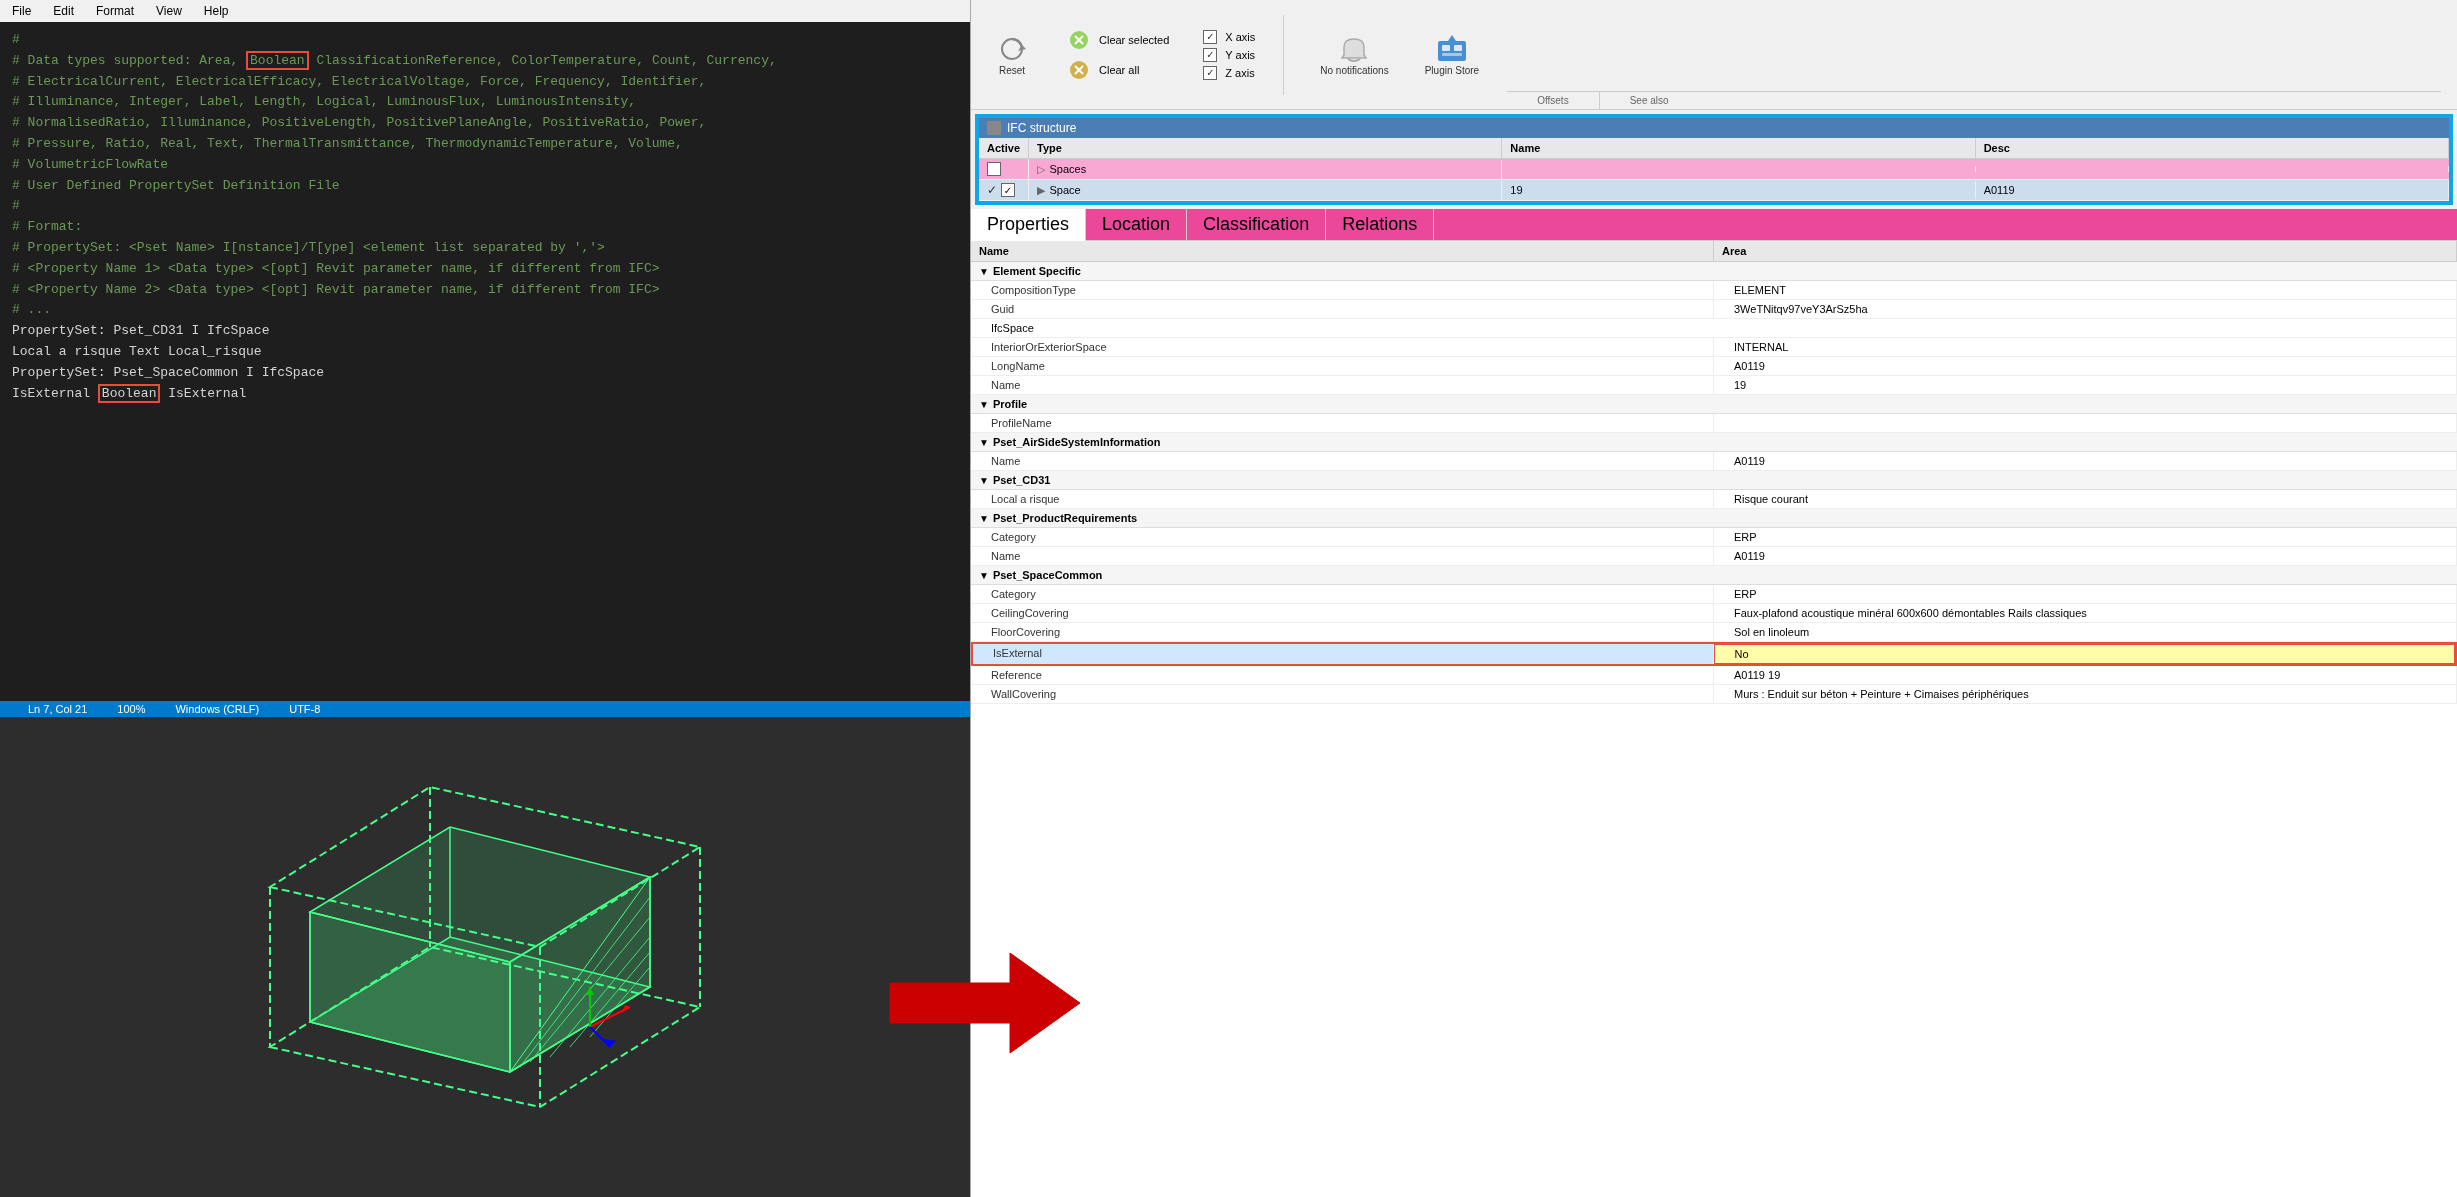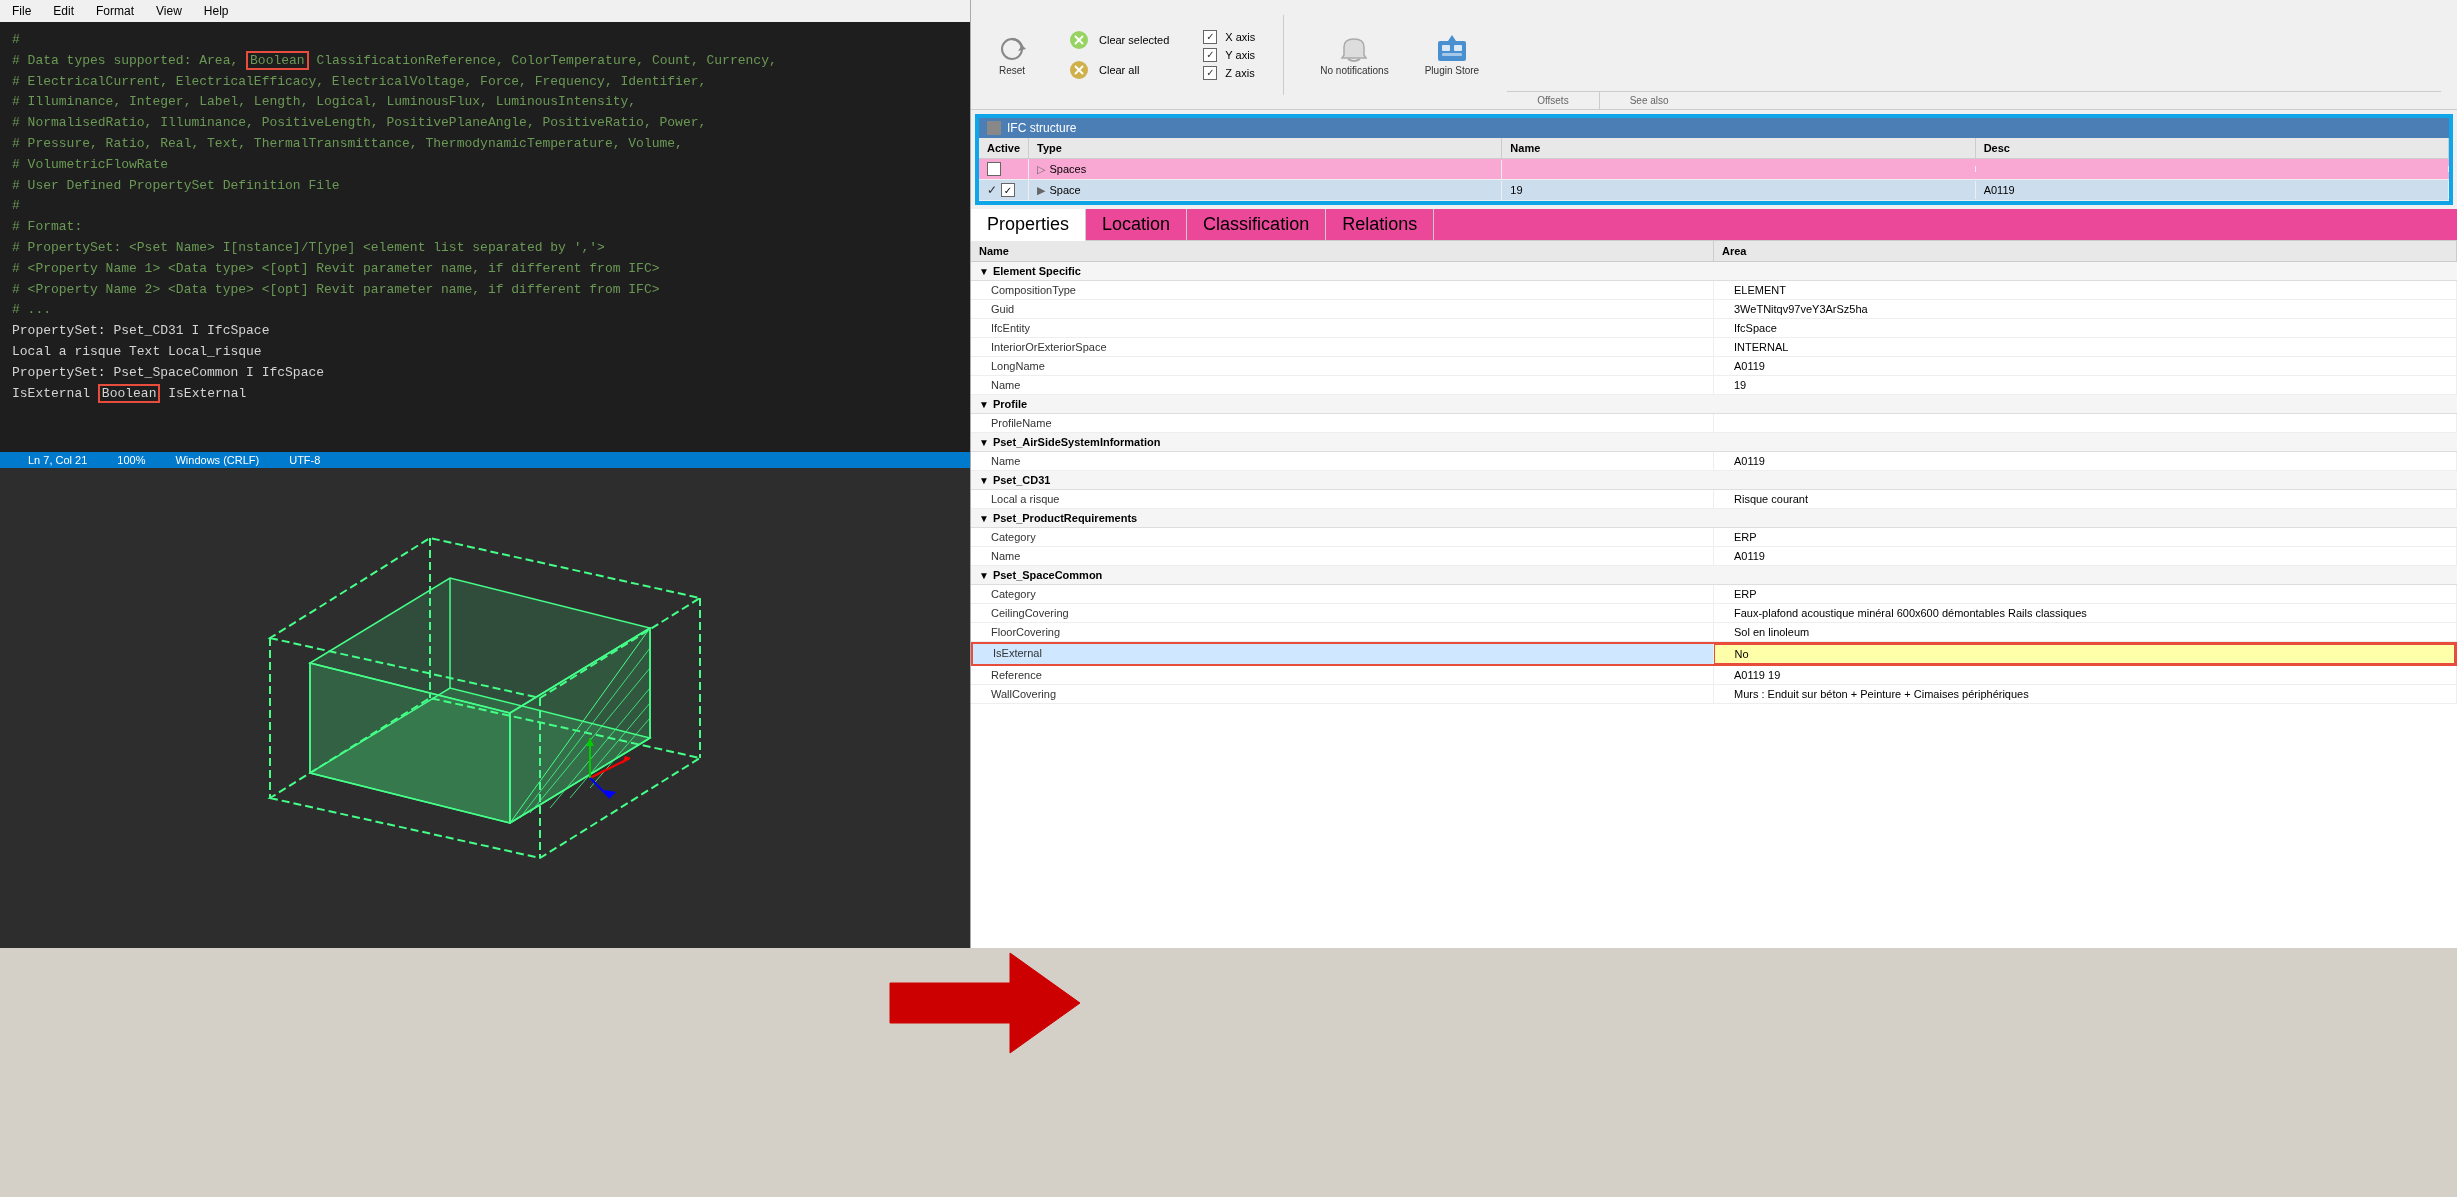--- a/index.html
+++ b/index.html
@@ -1,18 +1,18 @@
 <!DOCTYPE html>
 <html><head>
   <meta charset="utf-8">
   <style>
     * { margin: 0; padding: 0; box-sizing: border-box; }
     body { font-family: 'Consolas', 'Courier New', monospace; font-size: 12px; background: #d4d0c8; overflow: hidden; }
 
-    .main-container { display: flex; width: 2457px; height: 948px; }
+    .main-container { display: flex; width: 2457px; height: 1197px; }
 
     
     .menu-bar { background: #f0f0f0; padding: 2px 8px; font-family: Arial, sans-serif; font-size: 12px; color: #000; display: flex; gap: 14px; }
     .menu-item { cursor: pointer; padding: 2px 4px; }
 
     
     .editor-area { flex: 1; background: #1e1e1e; color: #d4d4d4; padding: 8px 12px; font-size: 13px; line-height: 1.6; overflow: hidden; }
 
     
     .status-bar { background: #007acc; color: white; font-family: Arial, sans-serif; font-size: 11px; padding: 2px 28px; display: flex; gap: 30px; }
@@ -304,21 +304,20 @@
             <div class="props-group-header"><span class="props-group-icon">▼</span>Element Specific</div>
             <div class="props-row">
               <div class="props-cell props-cell-name">CompositionType</div>
               <div class="props-cell props-cell-value">ELEMENT</div>
             </div>
             <div class="props-row">
               <div class="props-cell props-cell-name">Guid</div>
               <div class="props-cell props-cell-value">3WeTNitqv97veY3ArSz5ha</div>
             </div>
             <div class="props-row">
-              <div class="props-cell props-cell-name">IfcEntity</div>
               <div class="props-cell props-cell-value">IfcSpace</div>
             </div>
             <div class="props-row">
               <div class="props-cell props-cell-name">InteriorOrExteriorSpace</div>
               <div class="props-cell props-cell-value">INTERNAL</div>
             </div>
             <div class="props-row">
               <div class="props-cell props-cell-name">LongName</div>
               <div class="props-cell props-cell-value">A0119</div>
             </div>

